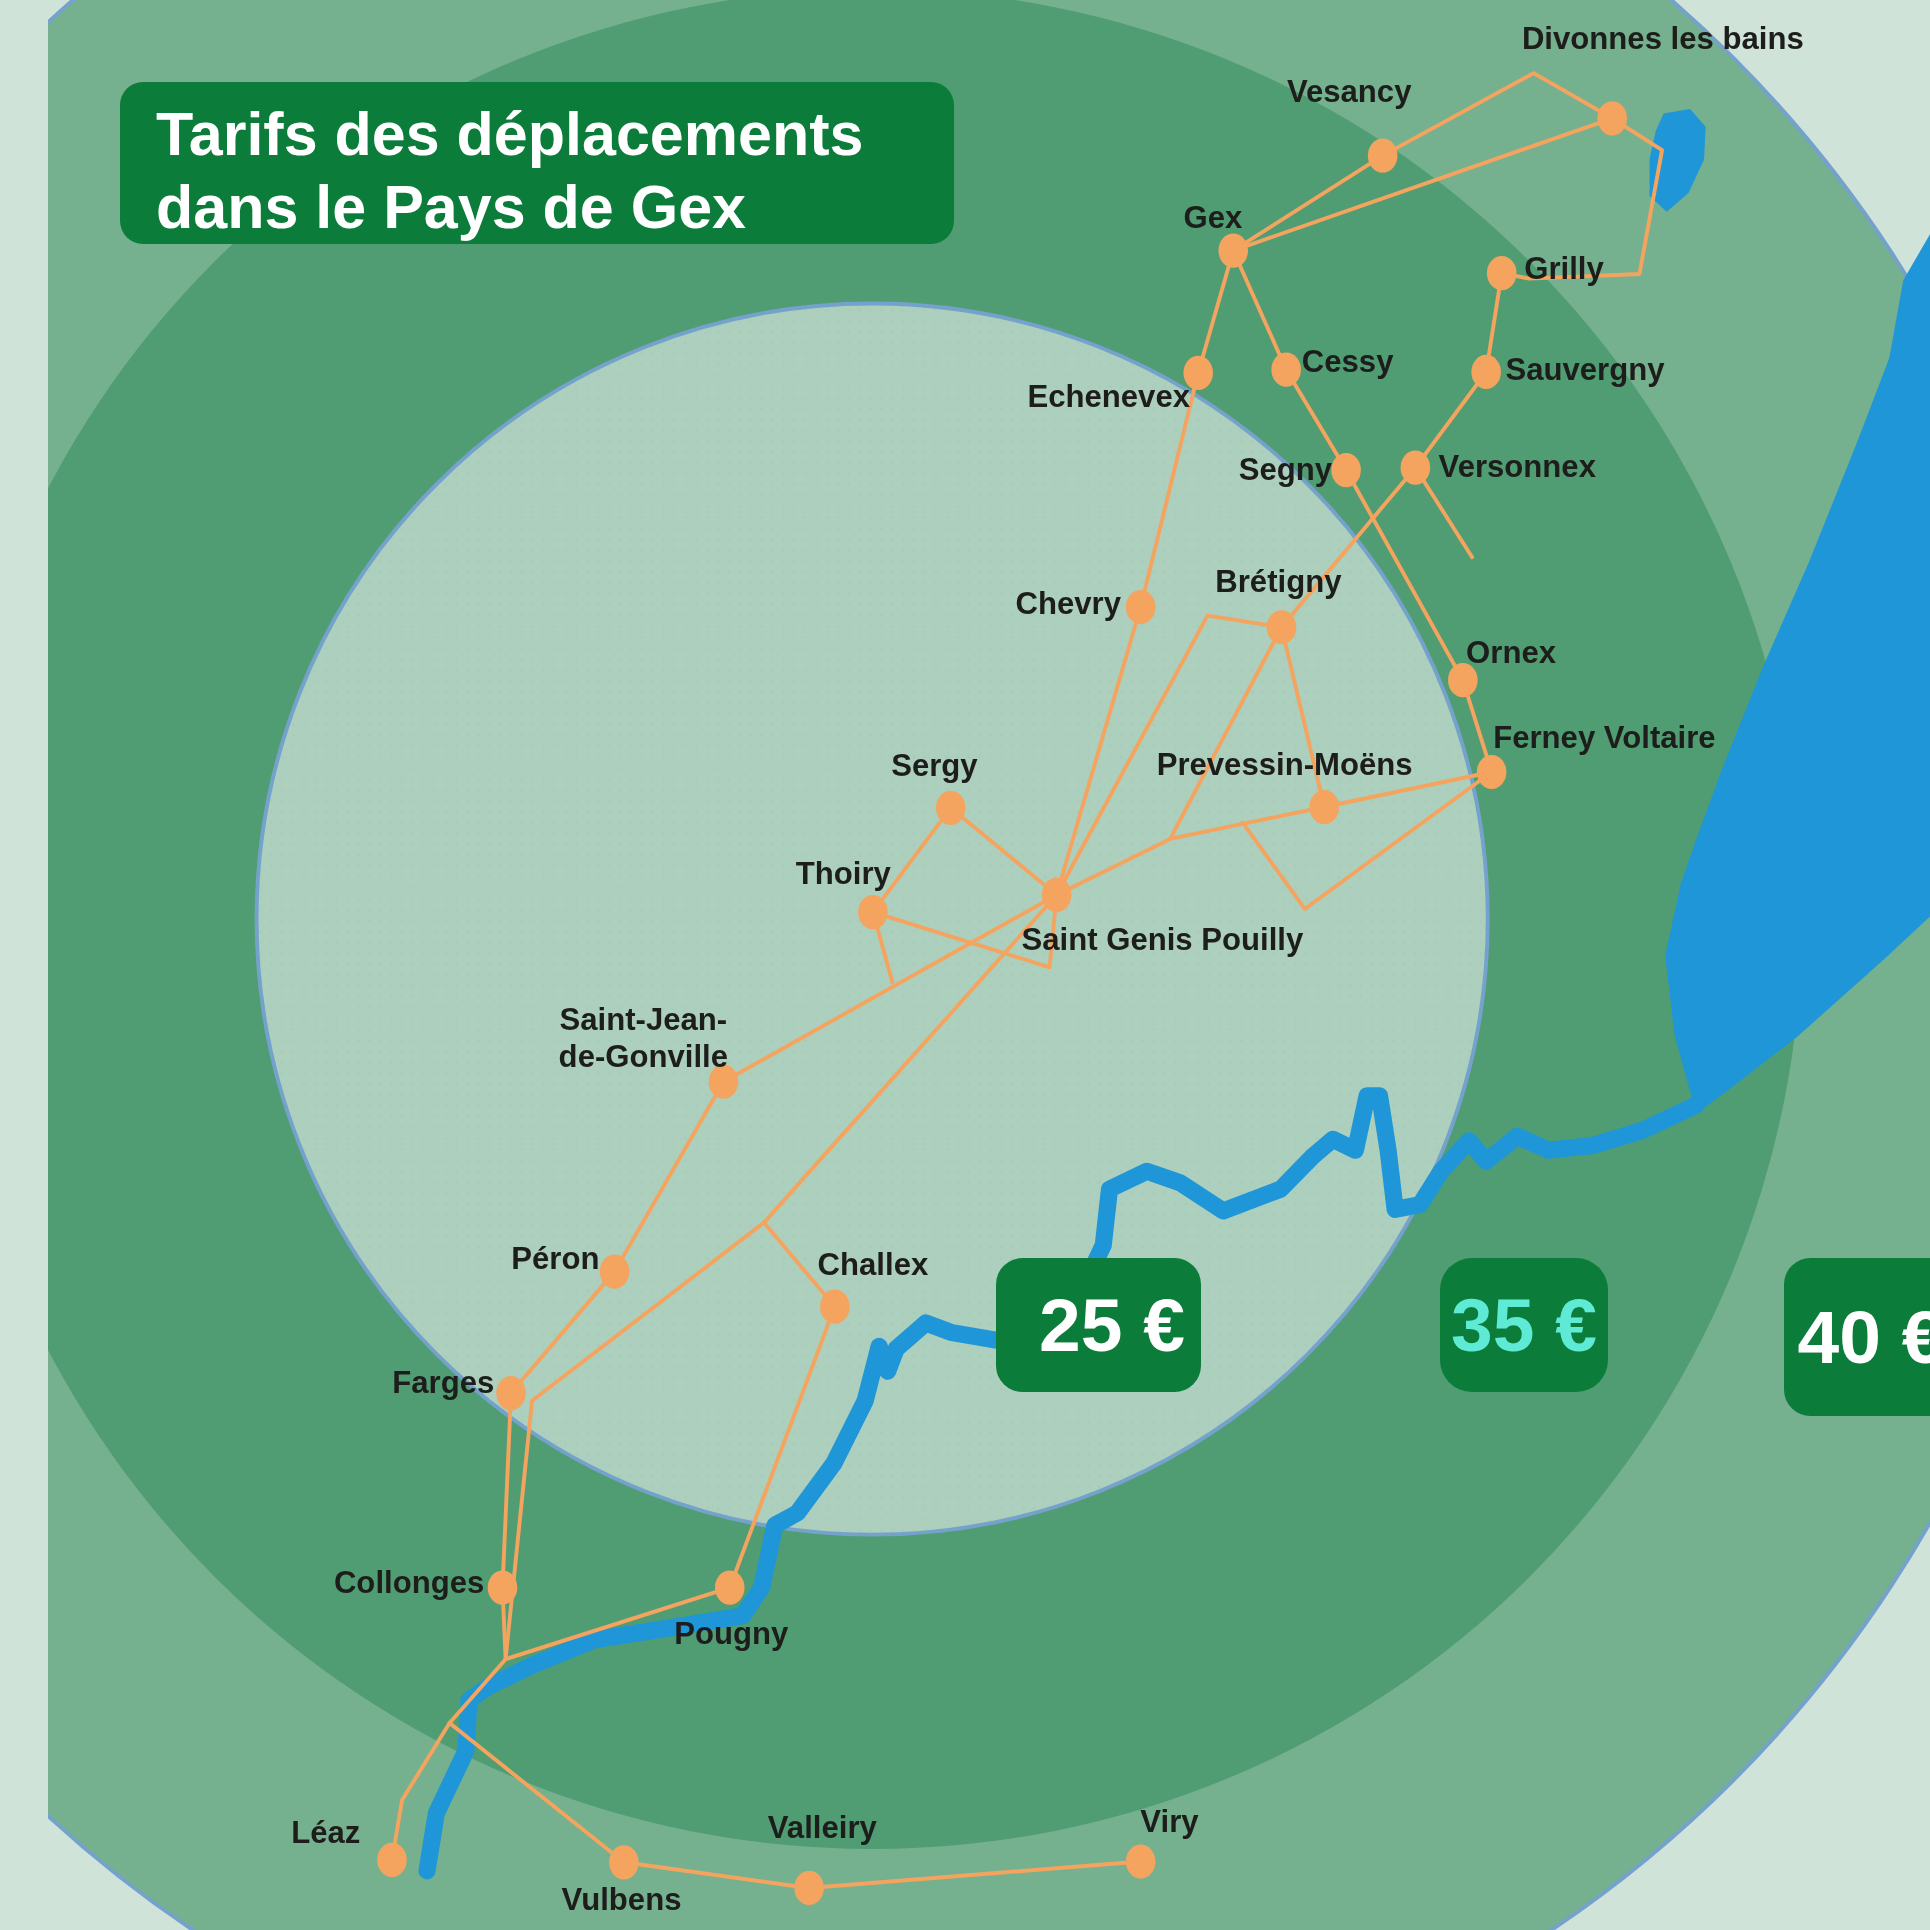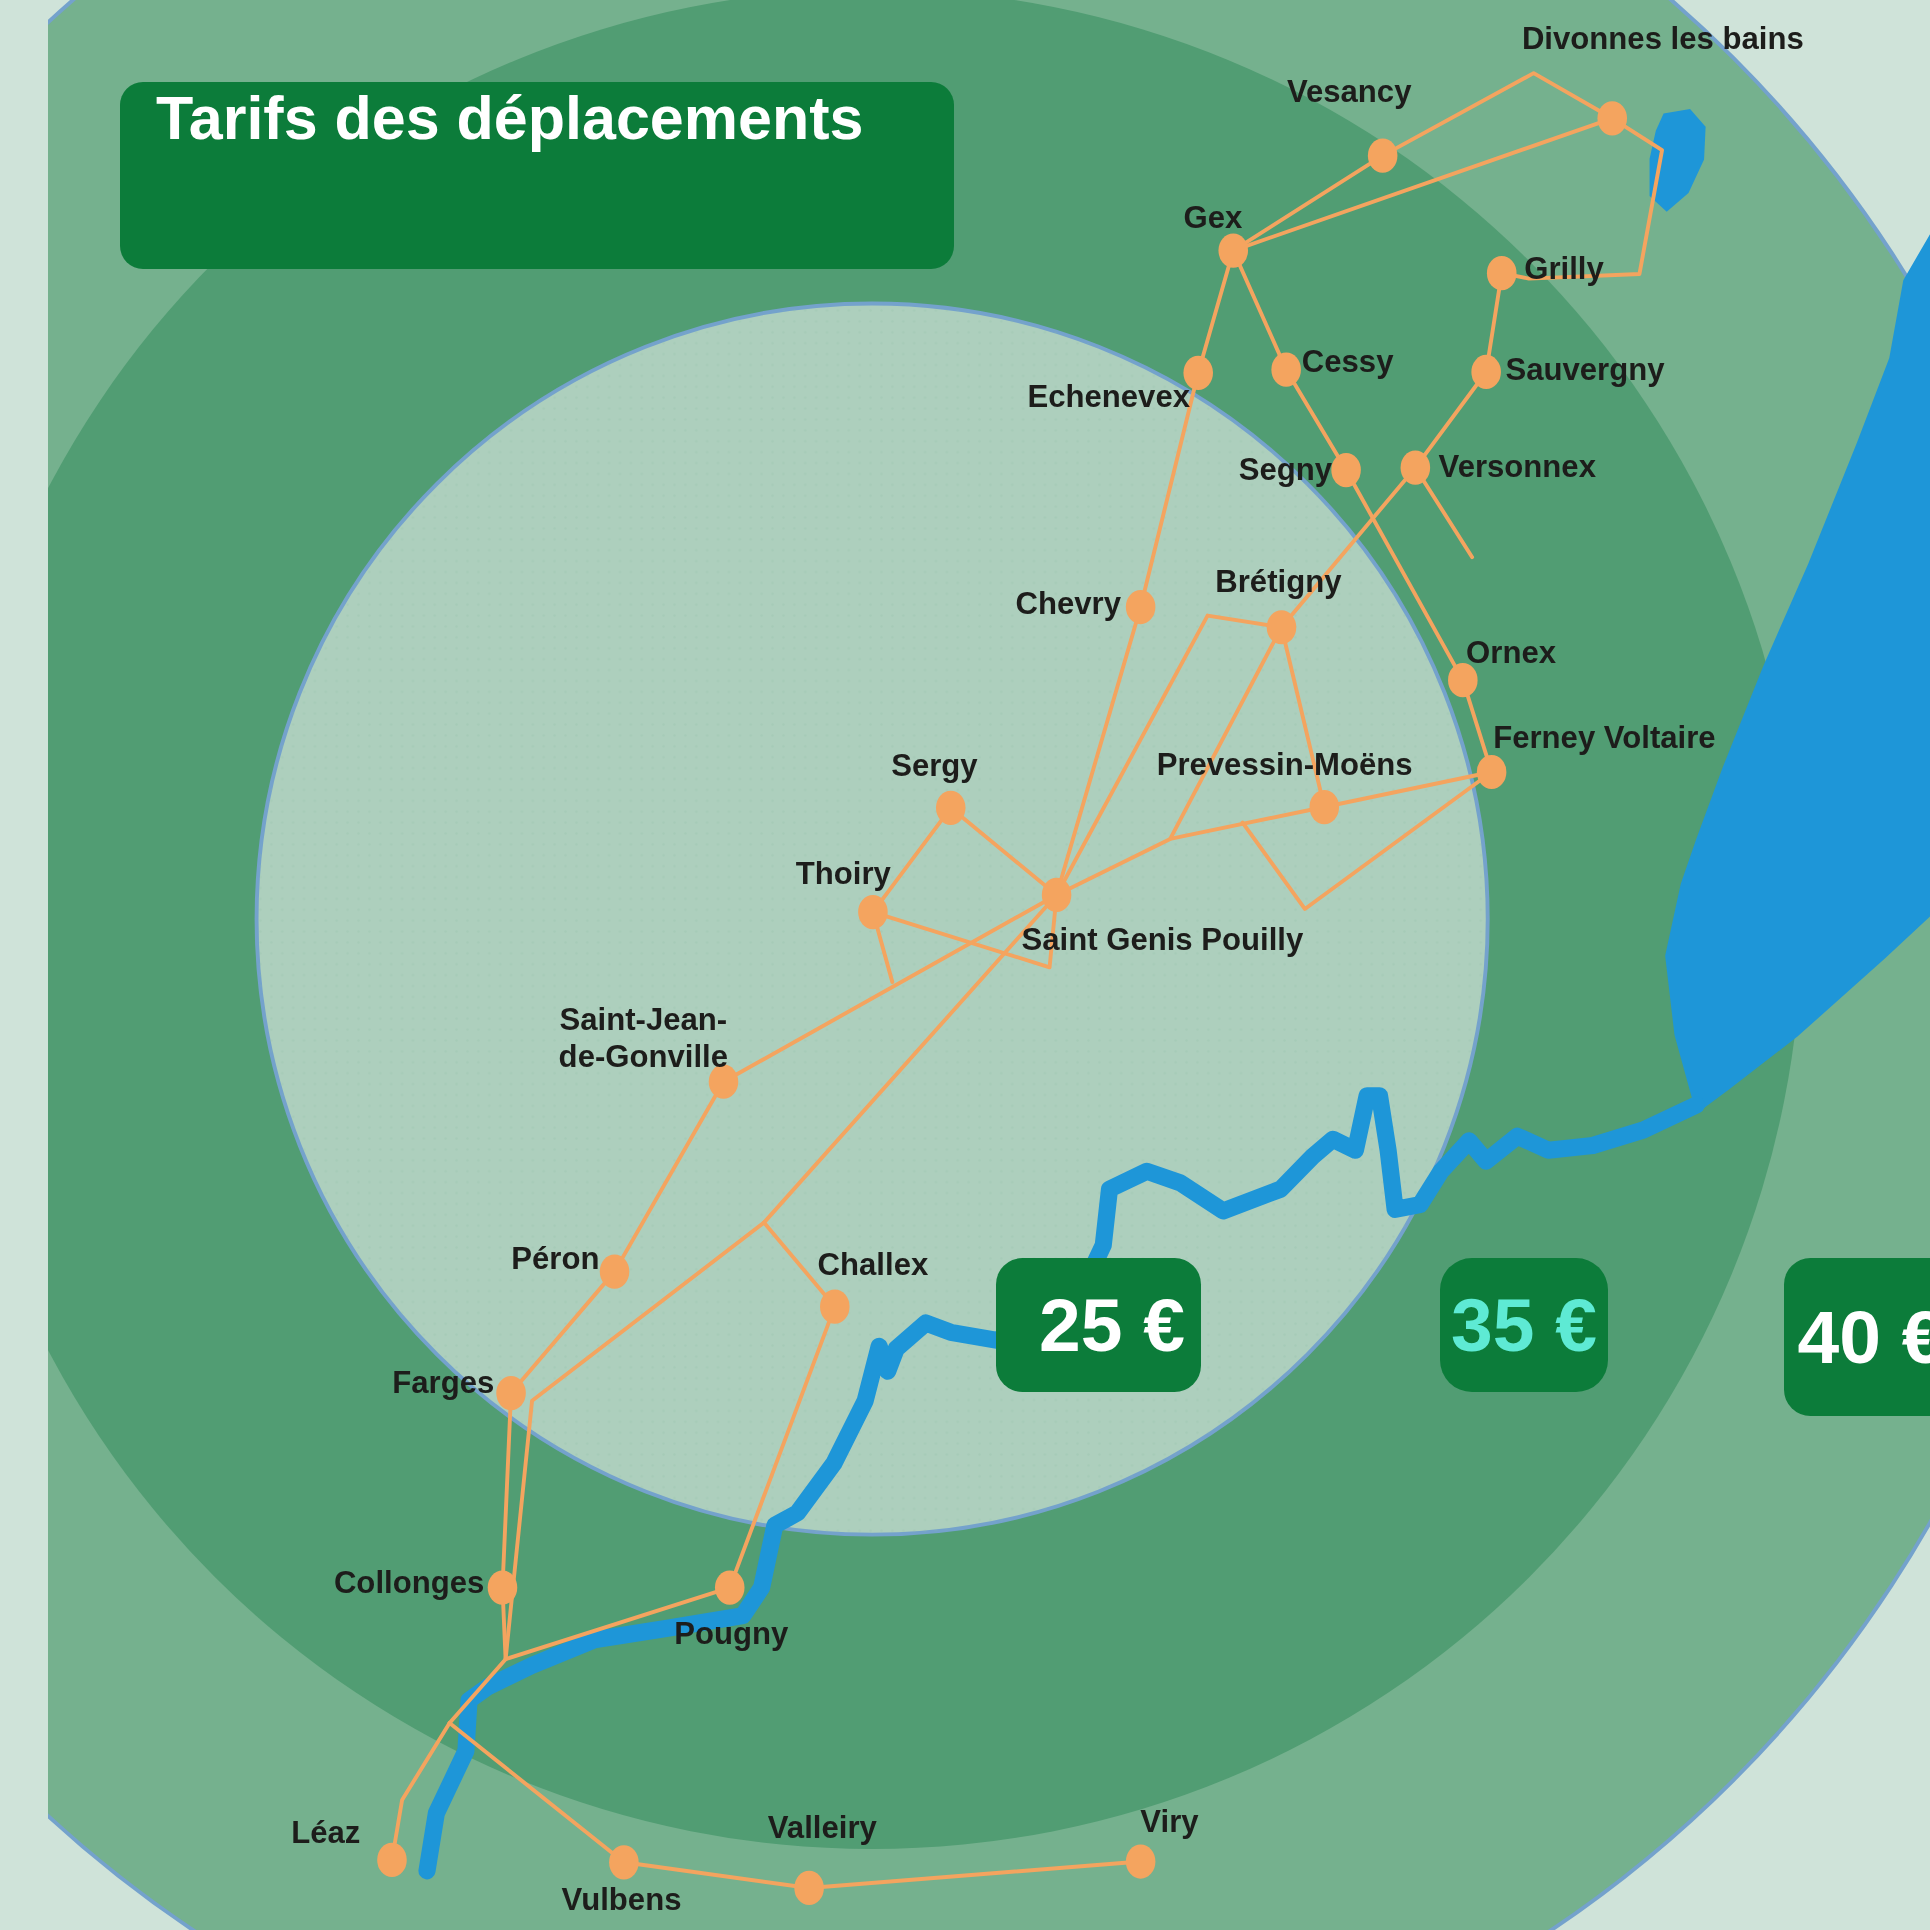--- a/index.html
+++ b/index.html
@@ -7,25 +7,25 @@
     position:relative;
     width:1930px;height:1930px;
     overflow:hidden;
     font-family:"Liberation Sans",sans-serif;
     margin-left:48px;
   }
   #map-svg{position:absolute;left:0;top:0;width:1930px;height:1930px;display:block;}
   .title-box{
     position:absolute;
     left:72px;top:82px;
-    width:834px;height:187px;
+    width:834px;height:162px;
     border-radius:23px;
     box-sizing:border-box;
     padding-left:36px;
-    display:flex;flex-direction:column;justify-content:flex-start;
+    display:flex;flex-direction:column;justify-content:flex-end;
     font-weight:bold;font-size:61px;line-height:73px;
     letter-spacing:0px;
   }
   .badge{
     position:absolute;
     border-radius:26.5px;
     display:flex;align-items:center;justify-content:center;
     font-weight:bold;font-size:75px;
     white-space:nowrap;
   }
@@ -150,20 +150,21 @@
         <text x="878" y="2102" text-anchor="middle" dominant-baseline="middle" font-family="&quot;Liberation Sans&quot;, sans-serif" font-weight="bold" font-size="40" fill="#1d1d1b">Pougny</text>
         <text x="357" y="2358" text-anchor="middle" dominant-baseline="middle" font-family="&quot;Liberation Sans&quot;, sans-serif" font-weight="bold" font-size="40" fill="#1d1d1b">Léaz</text>
         <text x="737" y="2444" text-anchor="middle" dominant-baseline="middle" font-family="&quot;Liberation Sans&quot;, sans-serif" font-weight="bold" font-size="40" fill="#1d1d1b">Vulbens</text>
         <text x="995" y="2351" text-anchor="middle" dominant-baseline="middle" font-family="&quot;Liberation Sans&quot;, sans-serif" font-weight="bold" font-size="40" fill="#1d1d1b">Valleiry</text>
         <text x="1441" y="2344" text-anchor="middle" dominant-baseline="middle" font-family="&quot;Liberation Sans&quot;, sans-serif" font-weight="bold" font-size="40" fill="#1d1d1b">Viry</text>
       </g>
   </svg>
 
   <div class="title-box" style="background: rgb(12, 124, 58); color: rgb(255, 255, 255);">
     <div>Tarifs des déplacements</div>
+    <div>dans le Pays de Gex</div>
   </div>
 
   <div class="badge" style="left: 948px; top: 1258px; width: 178px; height: 134px; background: rgb(12, 124, 58); color: rgb(255, 255, 255); padding-left: 27px;">
     <span>25 €</span>
   </div>
   <div class="badge" style="left: 1392px; top: 1258px; width: 168px; height: 134px; background: rgb(12, 124, 58); color: #5eead4; border-radius: 32px;">
     <span>35 €</span>
   </div>
   <div class="badge" style="left: 1736px; top: 1258px; width: 173px; height: 158px; background: rgb(12, 124, 58); color: rgb(255, 255, 255);">
     <span>40 €</span>

